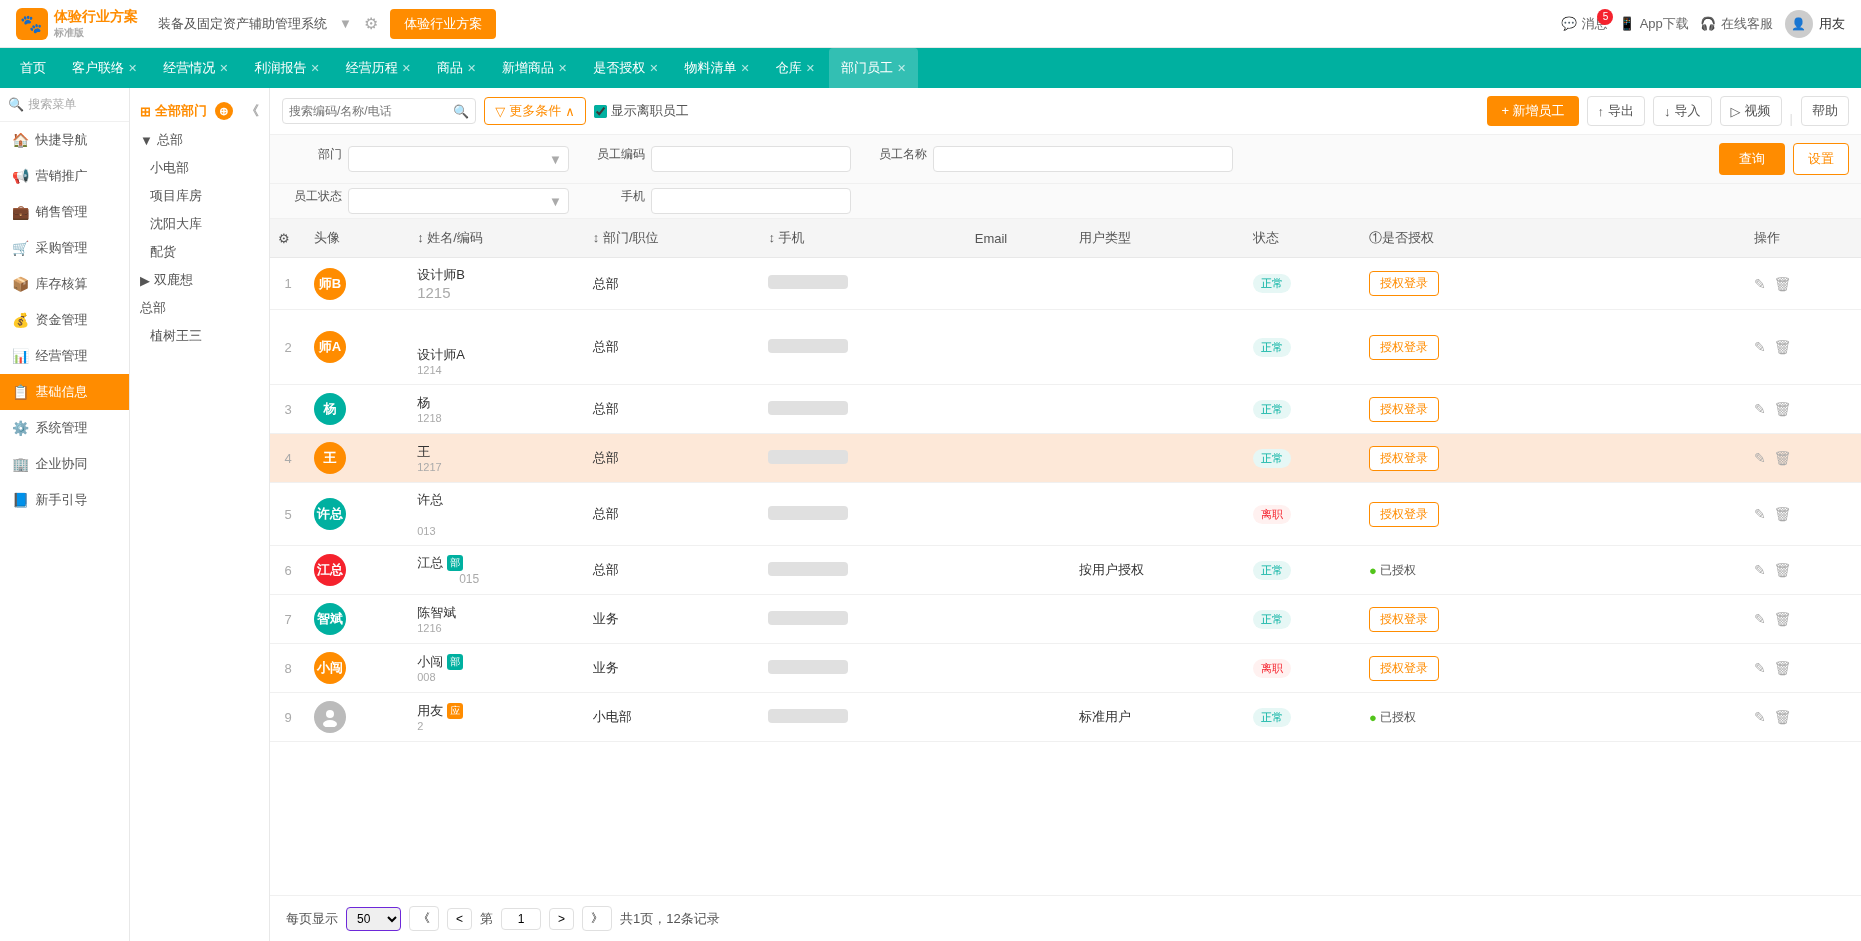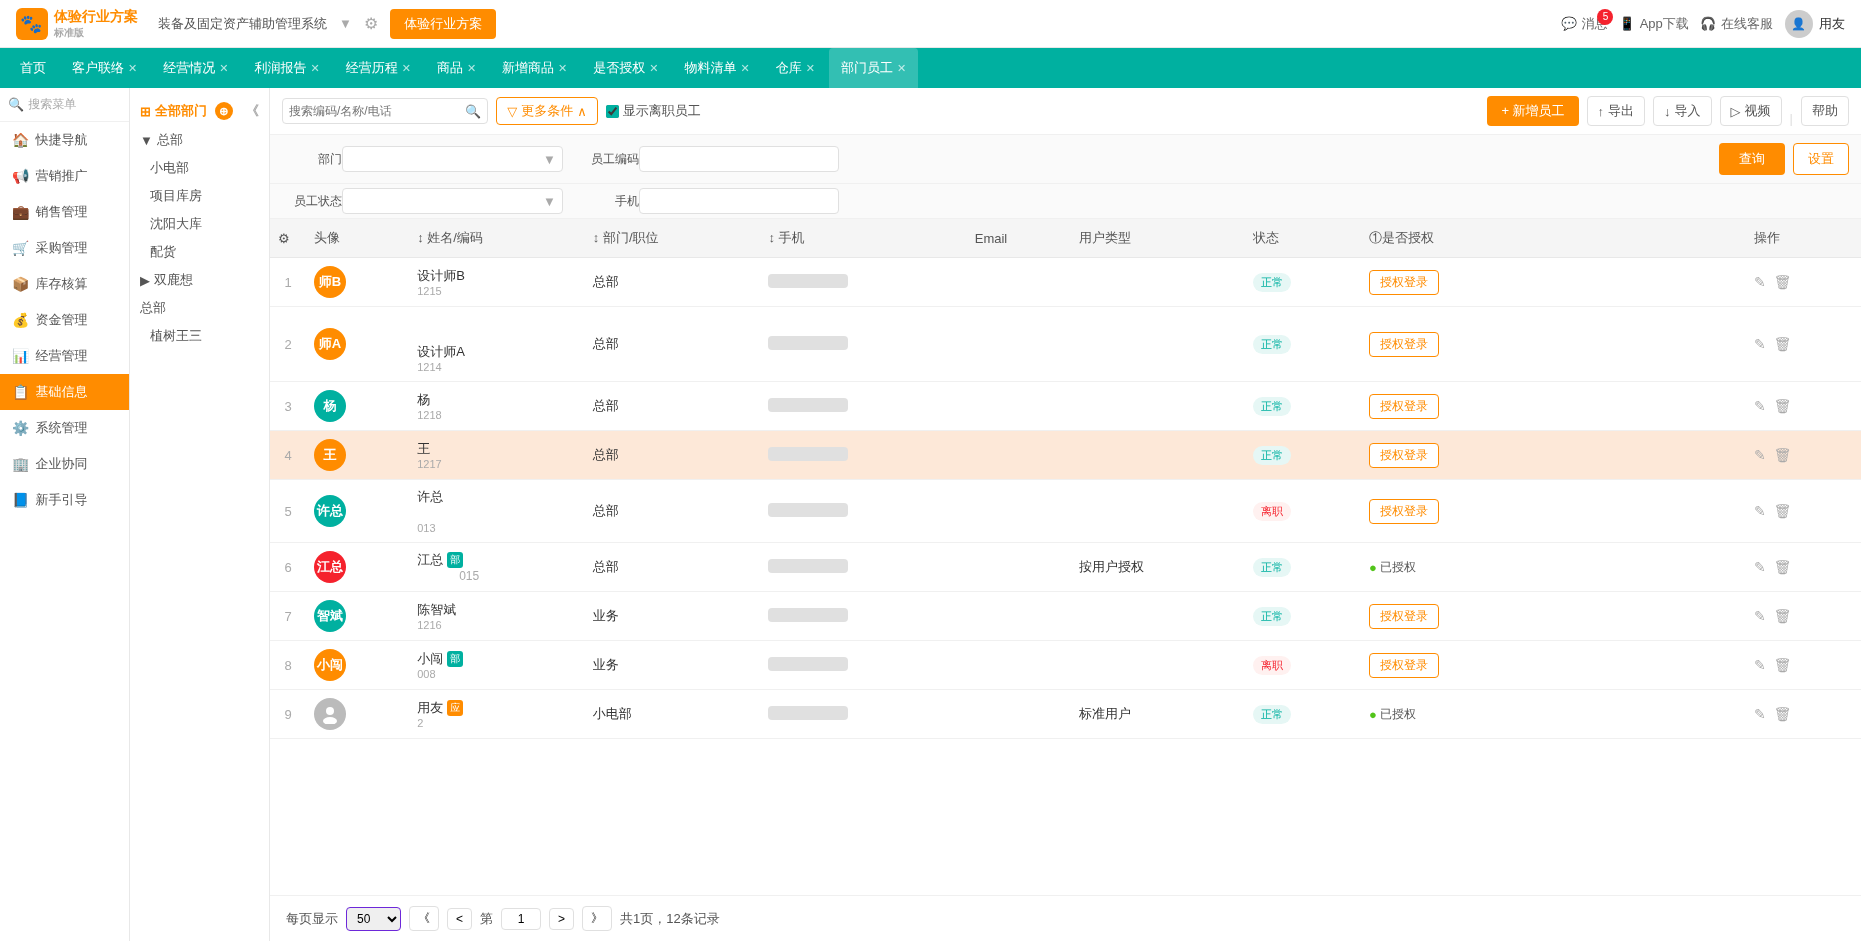--- a/index.html
+++ b/index.html
@@ -40,32 +40,32 @@
     
     .dept-panel { width: 140px; background: #fff; border-right: 1px solid #e8e8e8; padding: 8px 0; flex-shrink: 0; }
     .dept-header { display: flex; align-items: center; gap: 4px; padding: 6px 10px; font-size: 12px; color: #ff8c00; font-weight: bold; cursor: pointer; }
     .dept-item { padding: 5px 10px 5px 20px; font-size: 12px; color: #555; cursor: pointer; display: flex; align-items: center; gap: 4px; }
     .dept-item.parent { padding-left: 10px; font-weight: 500; }
 
     .table-panel { flex: 1; background: #fff; display: flex; flex-direction: column; overflow: hidden; }
 
     
     .toolbar { display: flex; align-items: center; padding: 8px 12px; gap: 8px; border-bottom: 1px solid #f0f0f0; flex-wrap: wrap; }
-    .search-input-wrap { display: flex; align-items: center; border: 1px solid #e0e0e0; border-radius: 4px; padding: 0 6px; gap: 16px; }
+    .search-input-wrap { display: flex; align-items: center; border: 1px solid #e0e0e0; border-radius: 4px; padding: 0 6px; gap: 4px; }
     .search-input-wrap input { border: none; outline: none; font-size: 12px; width: 160px; padding: 5px 0; }
     .filter-btn { color: #ff8c00; border: 1px solid #ff8c00; background: #fff; padding: 4px 10px; border-radius: 4px; cursor: pointer; font-size: 12px; display: flex; align-items: center; gap: 4px; }
     .show-left-btn { display: flex; align-items: center; gap: 4px; font-size: 12px; color: #555; cursor: pointer; }
     .show-left-btn input[type=checkbox] { accent-color: #00b0a0; }
     .toolbar-right { margin-left: auto; display: flex; align-items: flex-end; gap: 8px; }
     .add-btn { background: #ff8c00; color: white; border: none; padding: 6px 14px; border-radius: 4px; cursor: pointer; font-size: 13px; display: flex; align-items: center; gap: 4px; }
     .action-btn { color: #555; background: #fff; border: 1px solid #e0e0e0; padding: 5px 10px; border-radius: 4px; cursor: pointer; font-size: 12px; display: flex; align-items: center; gap: 4px; }
 
     
     .filter-row { display: flex; align-items: center; padding: 8px 12px; gap: 16px; background: #fafafa; border-bottom: 1px solid #f0f0f0; flex-wrap: wrap; }
-    .filter-field { display: flex; align-items: center; gap: 0; }
+    .filter-field { display: flex; gap: 6px; }
     .filter-label { color: #555; font-size: 12px; white-space: nowrap; min-width: 60px; text-align: right; }
     .filter-input { border: 1px solid #e0e0e0; border-radius: 4px; padding: 5px 8px; font-size: 12px; width: 200px; }
     .filter-select-wrap { display: flex; align-items: center; border: 1px solid #e0e0e0; border-radius: 4px; background: white; }
     .filter-select-wrap select { border: none; outline: none; font-size: 12px; padding: 5px 24px 5px 8px; appearance: none; background: transparent; width: 200px; }
     .filter-actions { margin-left: auto; display: flex; gap: 8px; }
     .query-btn { background: #ff8c00; color: white; border: none; padding: 6px 20px; border-radius: 4px; cursor: pointer; font-size: 13px; }
     .setup-btn { background: #fff; color: #ff8c00; border: 1px solid #ff8c00; padding: 6px 14px; border-radius: 4px; cursor: pointer; font-size: 13px; }
 
     
     .data-table { width: 100%; border-collapse: collapse; font-size: 12px; }
@@ -321,20 +321,24 @@
             <select style="width:200px;">
               <option></option>
             </select>
             <span style="color:#aaa;margin-right:6px;">▼</span>
           </div>
         </div>
         <div class="filter-field">
           <span class="filter-label">员工编码</span>
           <input class="filter-input" type="text" style="">
         </div>
+        <div class="filter-field">
+          <span class="filter-label">员工名称</span>
+          <input class="filter-input" type="text" style="width: 300px;">
+        </div>
         <div class="filter-actions">
           <button class="query-btn">查询</button>
           <button class="setup-btn">设置</button>
         </div>
       </div>
       <div class="filter-row" style="padding-top:4px;padding-bottom:4px;">
         <div class="filter-field">
           <span class="filter-label">员工状态</span>
           <div class="filter-select-wrap">
             <select style="width:200px;">
@@ -376,21 +380,21 @@
 
           <tr>
     <td style="text-align:center;color:#aaa;">1</td>
     <td>
       <div class="avatar" style="background:#ff8c00;">师B</div>
     </td>
     <td>
       <div style="display:flex;align-items:center;gap:2px;">
         <span>设计师B</span>
       </div>
-      <div style="color:#aaa;font-size:11px;">1215</div>
+      <div style="color:#aaa;font-size:15px;">1215</div>
     </td>
     <td>总部</td>
     <td><span class="phone-blur"></span></td>
     <td></td>
     <td></td>
     <td>
       <span class="status-badge status-normal">正常</span>
     </td>
     <td><button class="auth-btn">授权登录</button></td>
     <td></td>

